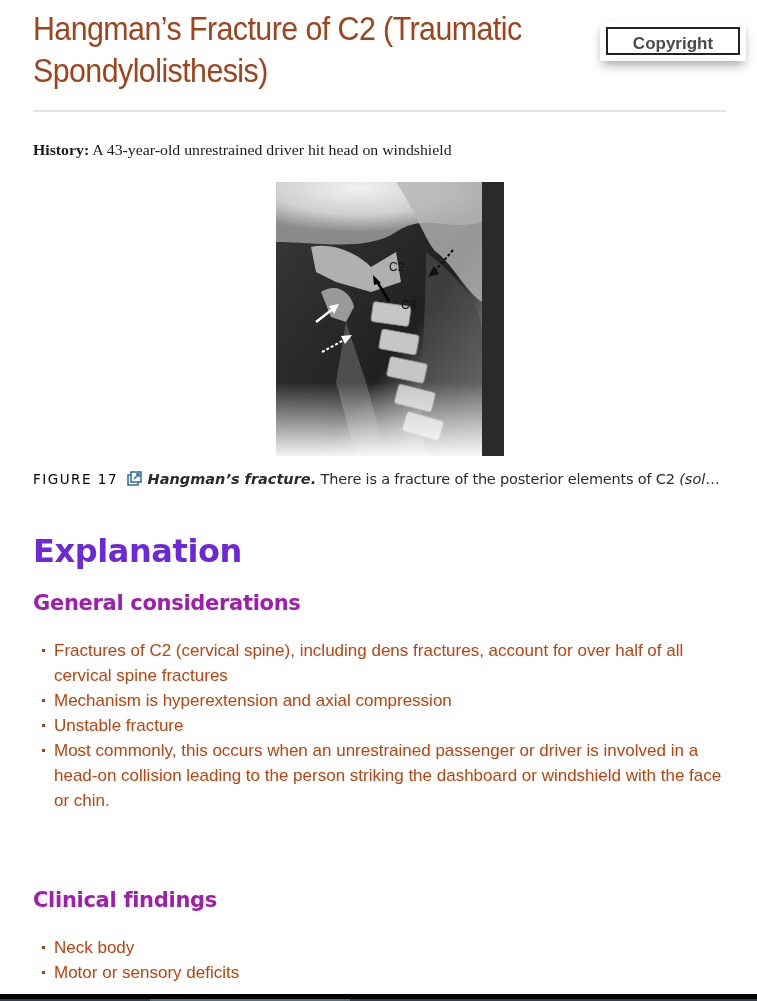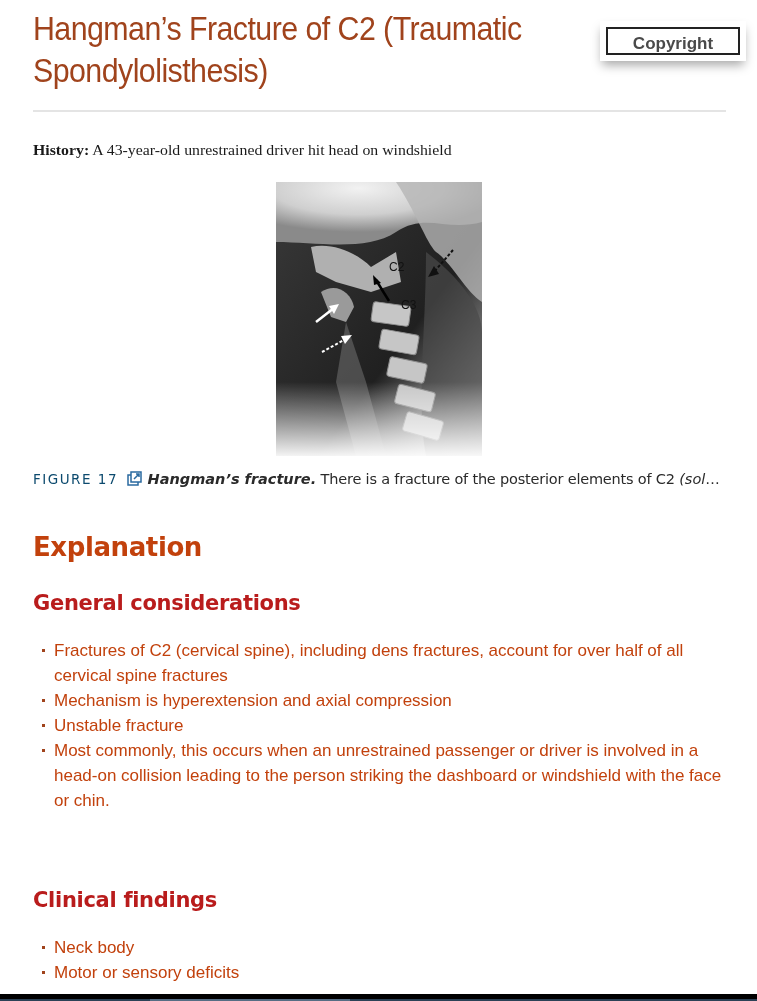--- a/index.html
+++ b/index.html
@@ -27,43 +27,43 @@
     }
 
     .history {
       position: absolute; left: 33px; top: 141px; font-size: 15.5px;
       font-family: "Liberation Serif", serif; color: #1a1a1a;
       transform: scaleX(1.02); transform-origin: left top;
     }
     .history b { font-weight: bold; }
 
     .xray {
-      position: absolute; left: 276px; top: 182px; width: 206px; height: 274px;
+      position: absolute; left: 276px; top: 182px; width: 228px; height: 274px;
       overflow: hidden; background: #2a2a2a;
     }
 
     .caption {
       position: absolute; left: 33px; top: 471px; width: 700px;
       font-family: "DejaVu Sans", sans-serif; font-size: 14.5px; color: #2a2a2a;
       white-space: nowrap; overflow: hidden;
     }
-    .fig-label { color: #0c4a6e; letter-spacing: 1.5px; font-size: 13.5px; font-weight: 500; }
+    .fig-label { color: #000000; letter-spacing: 1.5px; font-size: 13.5px; font-weight: 500; }
     .fig-icon { display: inline-block; vertical-align: -2px; margin: 0 6px 0 4px; }
     .fig-title { font-weight: bold; font-style: italic; }
     .fig-text { letter-spacing: -0.2px; }
 
     .h-explanation {
       position: absolute; left: 33px; top: 532px;
-      font-family: "DejaVu Sans", sans-serif; font-size: 26px; font-weight: 600;
-      color: #c2410c; letter-spacing: -0.4px;
+      font-family: "DejaVu Sans", sans-serif; font-size: 32px; font-weight: 600;
+      color: #6d28d9; letter-spacing: -0.4px;
     }
     .h-section {
       position: absolute; left: 33px;
       font-family: "DejaVu Sans", sans-serif; font-size: 21px; font-weight: bold;
-      color: #b91c1c; letter-spacing: -0.3px;
+      color: #a21caf; letter-spacing: -0.3px;
     }
 
     .bullets {
       position: absolute; left: 40px; list-style: none;
       font-family: Liberation Sans, sans-serif; font-size: 17px; line-height: 25px; color: #c2410c;
     }
     .bullets li { position: relative; padding-left: 14px; }
     .bullets li::before {
       content: ""; position: absolute; left: 2px; top: 11px;
       width: 3px; height: 3px; background: #a0431c;

